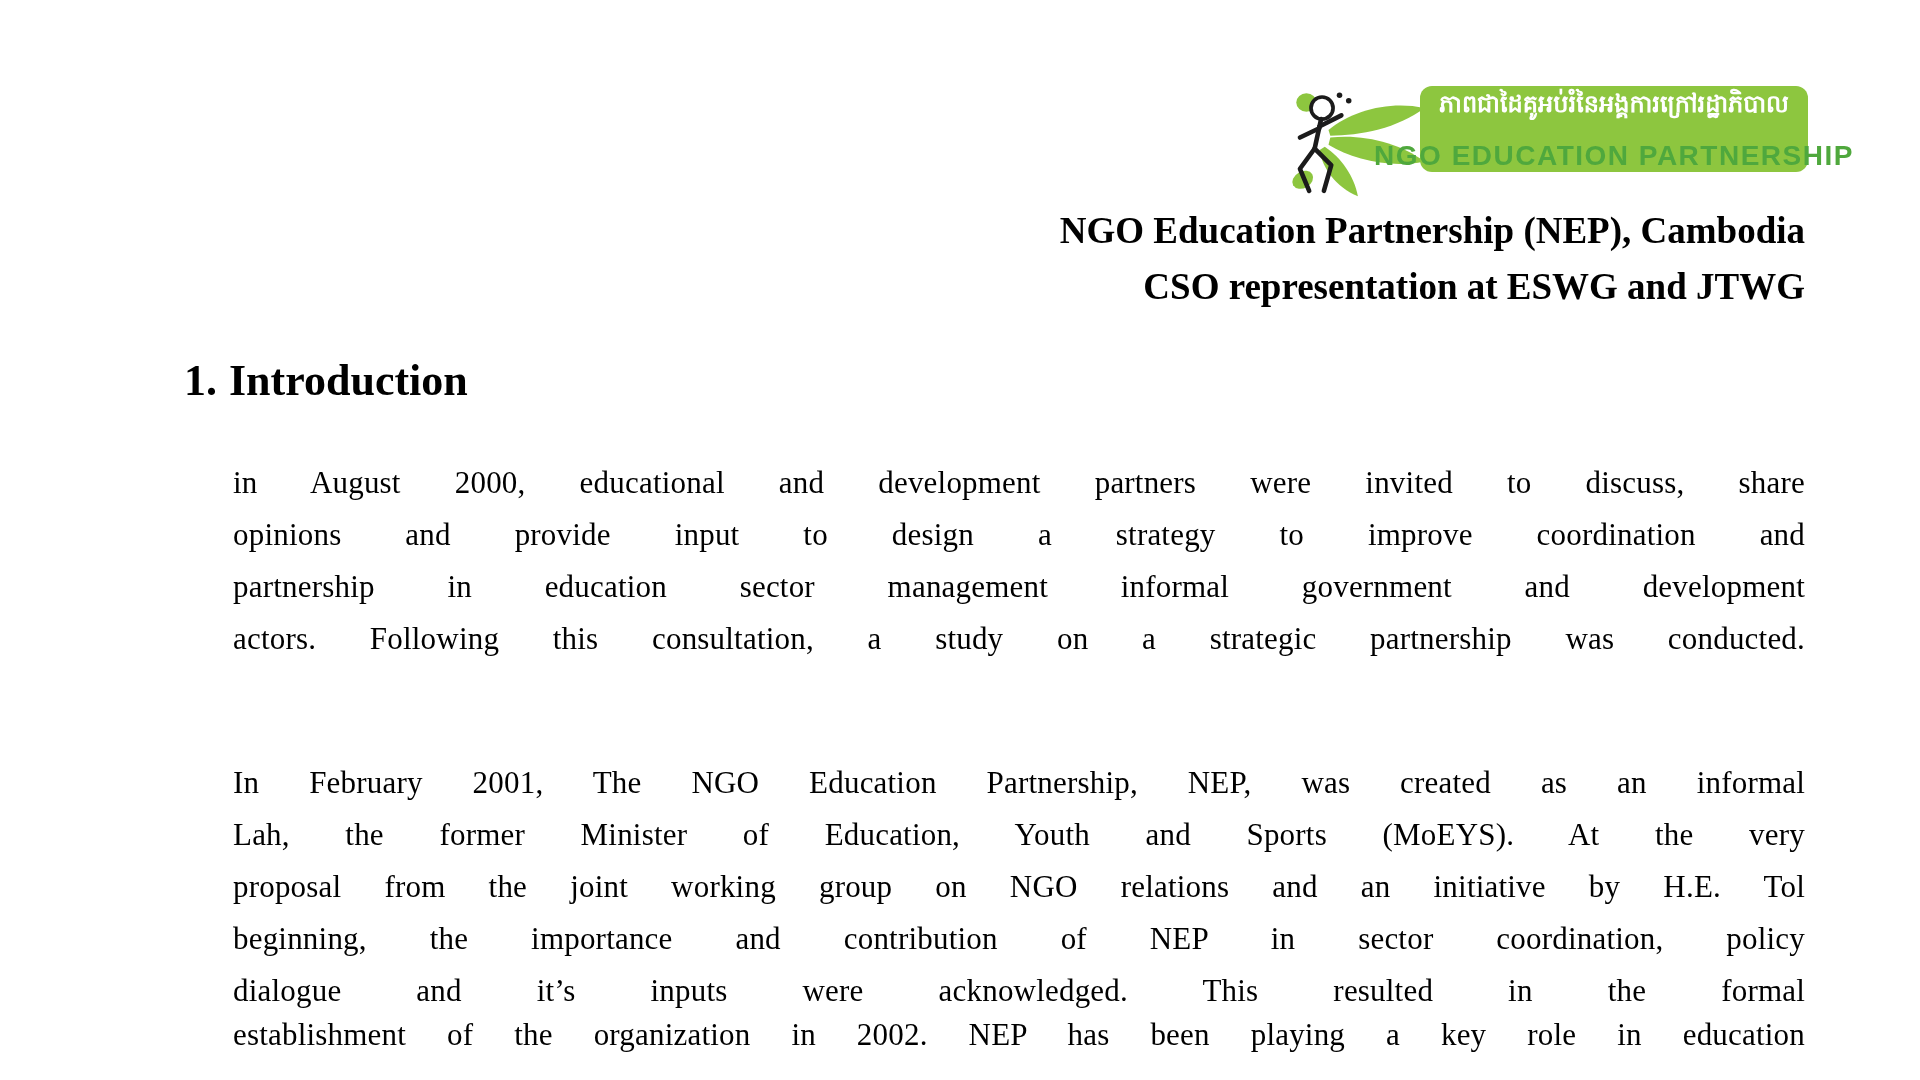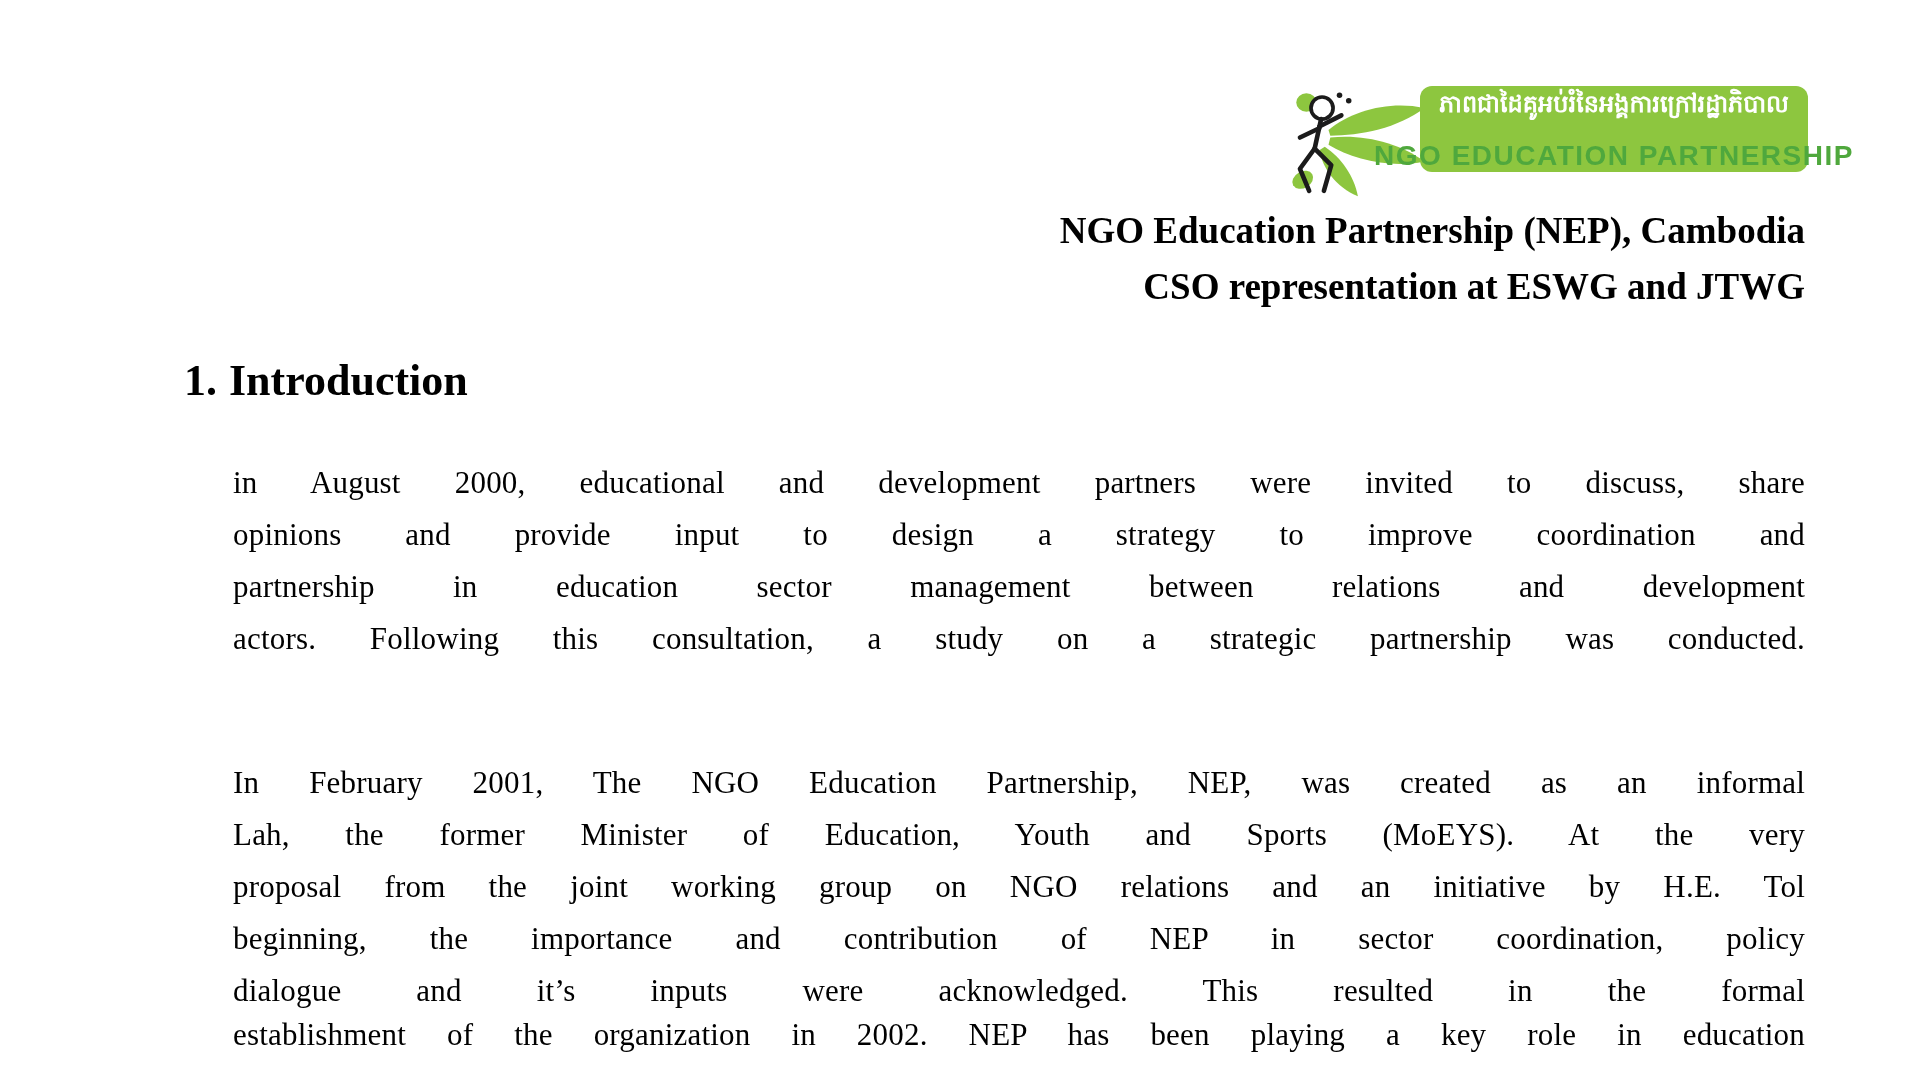--- a/index.html
+++ b/index.html
@@ -83,21 +83,21 @@
     <div>CSO representation at ESWG and JTWG</div>
   </div>
 
   <div class="section-heading">
     <span class="num">1.</span><span>Introduction</span>
   </div>
 
   <div class="para para-1">
     <div class="line">in August 2000, educational and development partners were invited to discuss, share</div>
     <div class="line">opinions and provide input to design a strategy to improve coordination and</div>
-    <div class="line">partnership in education sector management between relations and development</div>
+    <div class="line">partnership in education sector management informal government and development</div>
     <div class="line">actors. Following this consultation, a study on a strategic partnership was conducted.</div>
   </div>
 
   <div class="para para-2">
     <div class="line">In February 2001, The NGO Education Partnership, NEP, was created as an informal</div>
     <div class="line">Lah, the former Minister of Education, Youth and Sports (MoEYS). At the very</div>
     <div class="line">proposal from the joint working group on NGO relations and an initiative by H.E. Tol</div>
     <div class="line">beginning, the importance and contribution of NEP in sector coordination, policy</div>
     <div class="line">dialogue and it’s inputs were acknowledged. This resulted in the formal</div>
     <div class="line clipped">establishment of the organization in 2002. NEP has been playing a key role in education</div>

